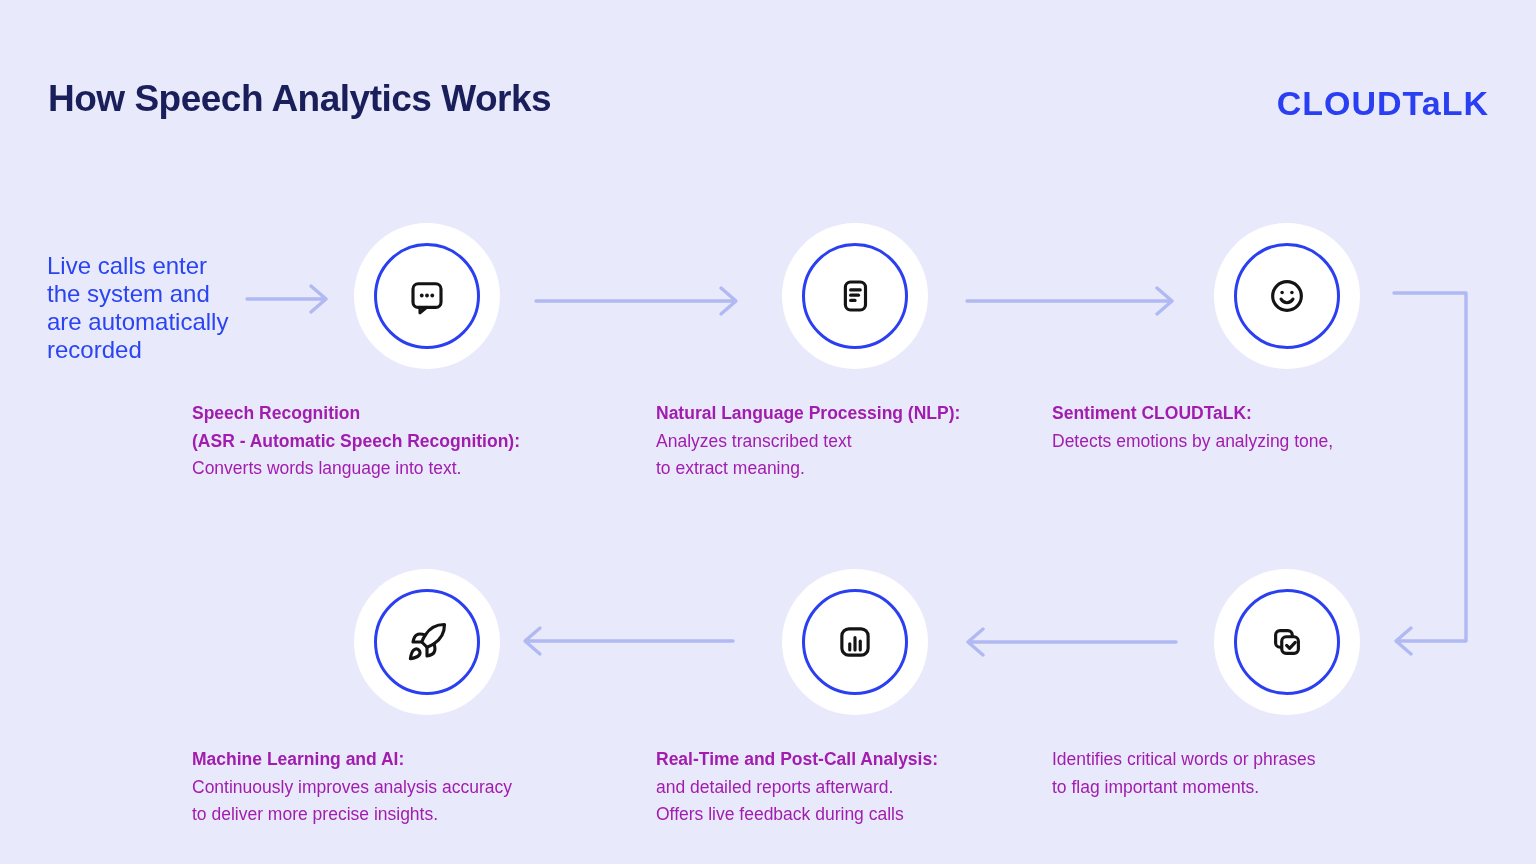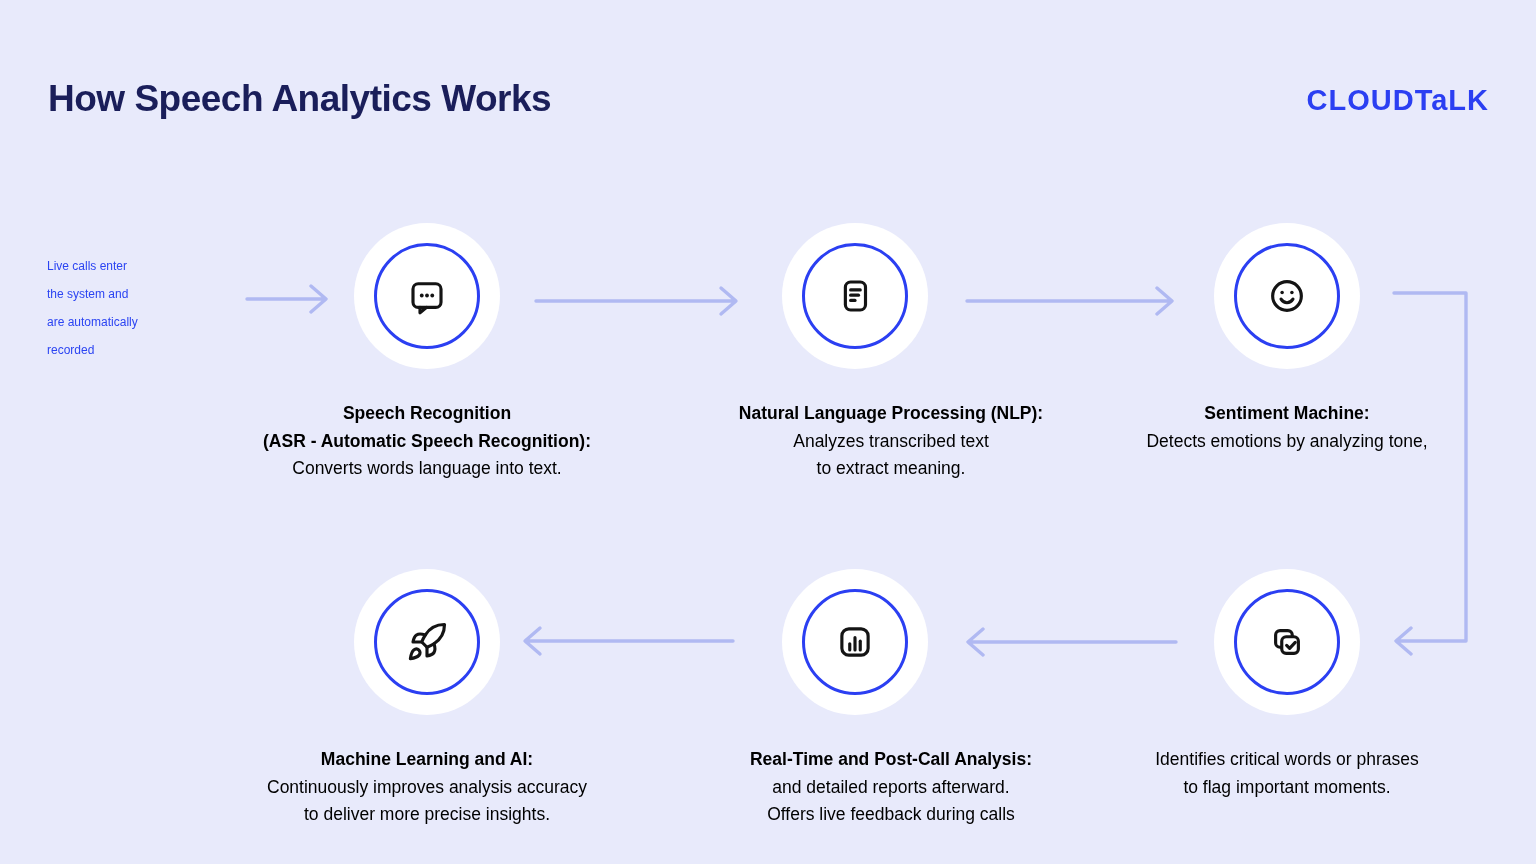--- a/index.html
+++ b/index.html
@@ -12,27 +12,27 @@
   }
   .canvas{position:absolute;inset:0;width:1536px;height:864px;margin-top:40px;}
 
   .page-title{
     position:absolute;left:48px;top:38px;
     font-size:37px;font-weight:bold;color:#1a1e5a;
     letter-spacing:-0.5px;
   }
   .brand-logo{
     position:absolute;right:47px;top:44px;
-    font-size:29px;font-weight:bold;color:#2b3ff2;
+    font-size:34px;font-weight:bold;color:#2b3ff2;
     letter-spacing:1px;
   }
 
   .intro-text{
     position:absolute;left:47px;top:212px;
-    font-size:12px;line-height:28px;color:#2b44f2;
+    font-size:24px;line-height:28px;color:#2b44f2;
     font-weight:500;
   }
 
   .step-circle{
     position:absolute;width:146px;height:146px;border-radius:50%;
     background:#ffffff;display:flex;align-items:center;justify-content:center;
   }
   .step-ring{
     width:100px;height:100px;border-radius:50%;
     border:3px solid #2b3ff2;
@@ -40,22 +40,22 @@
   }
   .step-ring svg{display:block;}
 
   .row1{top:183px;}
   .row2{top:529px;}
   .col1{left:354px;}
   .col2{left:782px;}
   .col3{left:1214px;}
 
   .step-text{
-    position:absolute;width:470px;text-align:center;
-    font-size:17.5px;line-height:27.5px;color:#000000;
+    position:absolute;width:470px;
+    font-size:17.5px;line-height:27.5px;color:#a21caf;
   }
   .step-text .bold{font-weight:bold;}
   .trow1{top:360px;}
   .trow2{top:706px;}
   .tcol1{left:192px;}
   .tcol2{left:656px;}
   .tcol3{left:1052px;}
 
   .arrows{position:absolute;left:0;top:0;pointer-events:none;}
   .arrows path{stroke:#b0b9f2;stroke-width:3.4;fill:none;stroke-linecap:round;stroke-linejoin:round;}
@@ -123,21 +123,21 @@
     <div class="step-ring">
       <svg class="icon" width="42" height="42" viewBox="0 0 24 24">
         <circle cx="12" cy="12" r="8.2"></circle>
         <circle cx="9.2" cy="10" r="1" fill="#141414" stroke="none"></circle>
         <circle cx="14.8" cy="10" r="1" fill="#141414" stroke="none"></circle>
         <path d="M8.6 13.8c.9 1.35 2.1 2.05 3.4 2.05s2.5-.7 3.4-2.05"></path>
       </svg>
     </div>
   </div>
   <div class="step-text trow1 tcol3">
-    <div class="bold">Sentiment Machine:</div>
+    <div class="bold">Sentiment CLOUDTaLK:</div>
     <div>Detects emotions by analyzing tone,</div>
   </div>
 
   <div class="step-circle row2 col3">
     <div class="step-ring">
       <svg class="icon" width="42" height="42" viewBox="0 0 24 24">
         <rect x="5.5" y="5.5" width="9.5" height="9.5" rx="2.5"></rect>
         <rect x="9" y="9" width="9.5" height="9.5" rx="2.5" fill="#ffffff"></rect>
         <path d="M11.8 13.9l1.7 1.7 3.2-3.4"></path>
       </svg>

